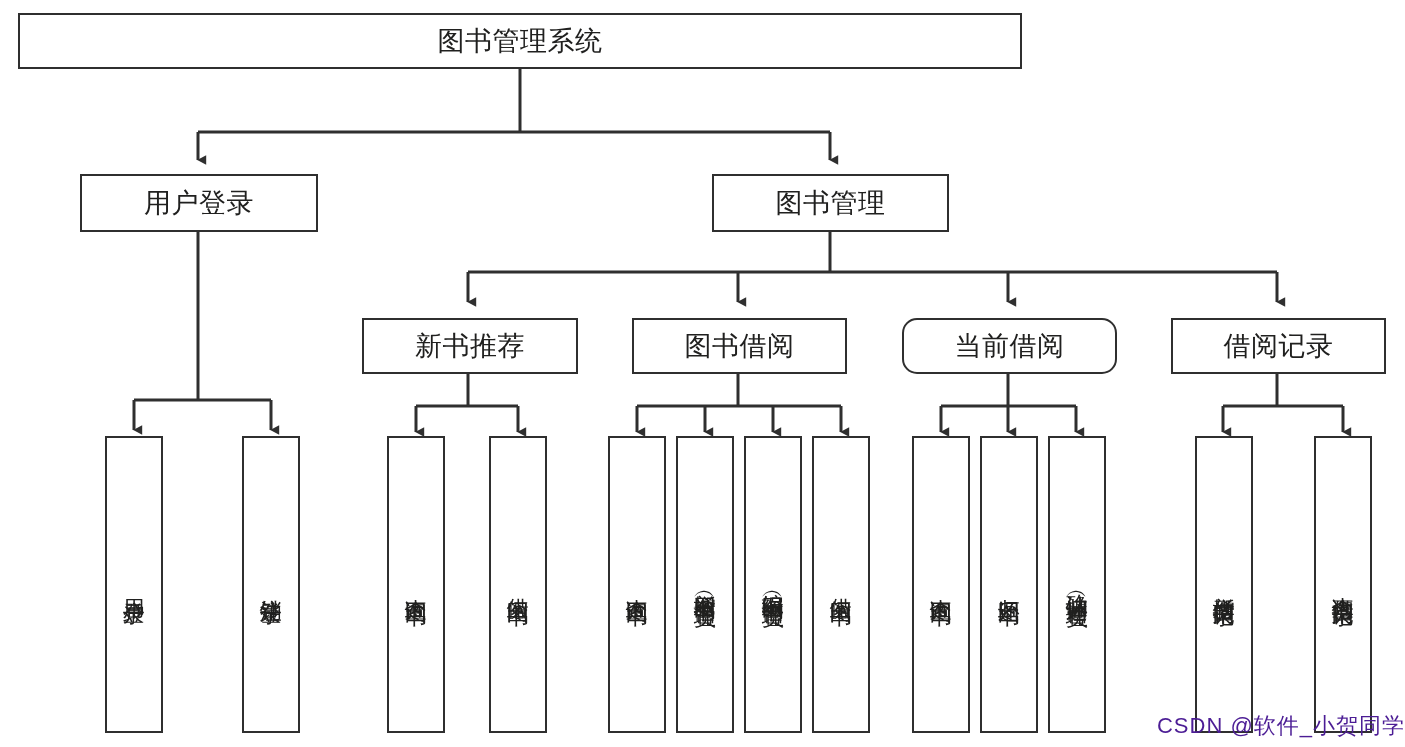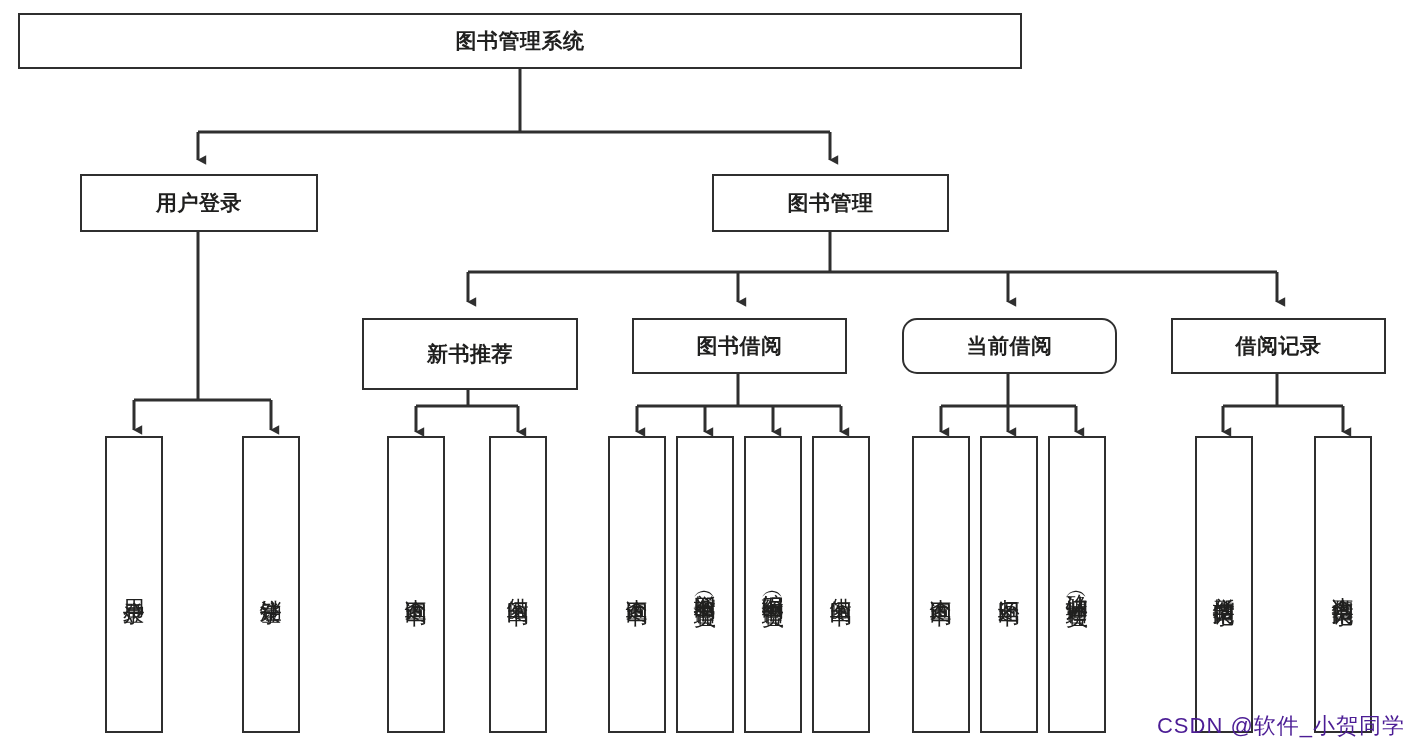--- a/index.html
+++ b/index.html
@@ -30,24 +30,23 @@
     position: absolute;
     box-sizing: border-box;
     border: 2px solid #2f2f2f;
     background: #ffffff;
     display: flex;
     align-items: center;
     justify-content: center;
     color: #20201f;
   }
   .node.horiz {
-    font-size: 21px;
+    font-size: 27px;
     letter-spacing: 0.5px;
     line-height: 1.2;
-    font-weight: bold;
   }
   .node.vert {
     writing-mode: vertical-rl;
     text-orientation: upright;
     font-size: 22px;
     line-height: 1.35;
     letter-spacing: 2px;
     padding: 8px 0;
     align-items: center;
     justify-content: center;
@@ -131,21 +130,21 @@
   </div>
 
   <div class="node horiz" style="left:80px; top:174px; width:238px; height:58px;">
     <span>用户登录</span>
   </div>
 
   <div class="node horiz" style="left:712px; top:174px; width:237px; height:58px;align-items:center;">
     <span>图书管理</span>
   </div>
 
-  <div class="node horiz" style="left:362px; top:318px; width:216px; height:72px;">
+  <div class="node horiz" style="left:362px; top:318px; width:216px; height:56px;">
     <span>新书推荐</span>
   </div>
 
   <div class="node horiz" style="left:632px; top:318px; width:215px; height:56px;">
     <span>图书借阅</span>
   </div>
 
   <div class="node horiz" style="left:902px; top:318px; width:215px; height:56px;border-radius:15px;">
     <span>当前借阅</span>
   </div>

